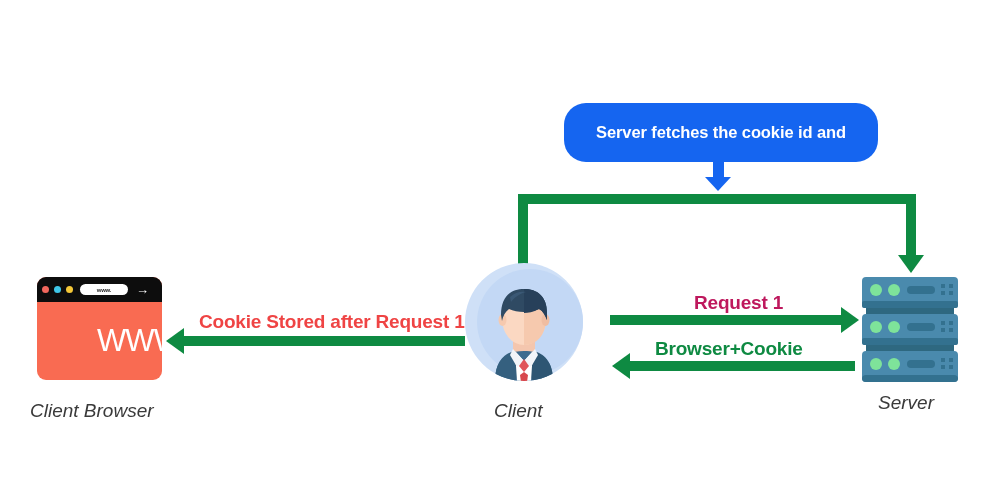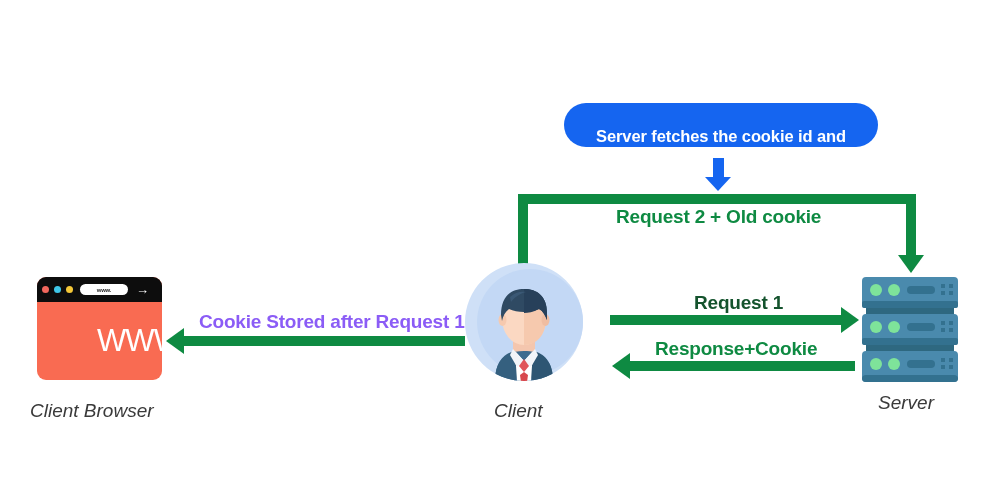--- a/index.html
+++ b/index.html
@@ -17,25 +17,25 @@
   .stage {
     position: absolute;
     left: 0; top: 0;
     width: 1000px; height: 500px;
   }
   .abs { position: absolute; }
 
   
   #callout {
     left: 564px; top: 103px;
-    width: 314px; height: 44px;
+    width: 314px; height: 59px;
     background: #1565f0;
     border-radius: 22px;
     display: flex;
-    align-items: flex-end;
+    align-items: center;
     justify-content: center;
     box-sizing: border-box;
     padding: 0 12px;
   }
   #callout .ctext {
     color: #ffffff;
     font-size: 16.5px;
     font-weight: bold;
     line-height: 1.28;
     text-align: center;
@@ -145,33 +145,32 @@
   <div class="abs shaft-v" style="left:713px; top:158px; width:11px; height:20px; background:#1565f0;"></div>
   <div class="abs head-down" style="left:705px; top:177px; border-left-width:13px; border-right-width:13px; border-top:14px solid #1565f0;"></div>
 
   <div class="abs shaft-v" style="left:518px; top:194px; width:10px; height:96px; background:#0e8a42;"></div>
 
   <div class="abs shaft-h" style="left:518px; top:194px; width:398px; height:10px; background:#0e8a42;"></div>
 
   <div class="abs shaft-v" style="left:906px; top:194px; width:10px; height:62px; background:#0e8a42;"></div>
 
   <div class="abs head-down" style="left:898px; top:255px; border-left-width:13px; border-right-width:13px; border-top:18px solid #0e8a42;"></div>
-  <div class="abs lbl" style="left:616px; top:206px; font-size:19px; color:#0e8a42;">Request 2 + Old cookie</div>
 
   <div class="abs shaft-h" style="left:610px; top:315px; width:232px; height:10px; background:#0e8a42;"></div>
   <div class="abs head-right" style="left:841px; top:307px; border-left:18px solid #0e8a42;"></div>
-  <div class="abs lbl" style="left:694px; top:292px; font-size:19px; color:#14532d;">Request 1</div>
+  <div class="abs lbl" style="left:694px; top:292px; font-size:19px; color:#be185d;">Request 1</div>
 
   <div class="abs shaft-h" style="left:630px; top:361px; width:225px; height:10px; background:#0e8a42;"></div>
   <div class="abs head-left" style="left:612px; top:353px; border-right:18px solid #0e8a42;"></div>
-  <div class="abs lbl" style="left:655px; top:338px; font-size:19px; color:#0e8a42;">Response+Cookie</div>
+  <div class="abs lbl" style="left:655px; top:338px; font-size:19px; color:#0e8a42;">Browser+Cookie</div>
 
   <div class="abs shaft-h" style="left:184px; top:336px; width:281px; height:10px; background:#0e8a42;"></div>
   <div class="abs head-left" style="left:166px; top:328px; border-right:18px solid #0e8a42;"></div>
-  <div class="abs lbl" style="left:199px; top:311px; font-size:19px; color:#8b5cf6;">Cookie Stored after Request 1</div>
+  <div class="abs lbl" style="left:199px; top:311px; font-size:19px; color:#ef4444;">Cookie Stored after Request 1</div>
 
   <div class="abs" id="browser">
     <div id="browser-bar">
       <div class="dot" style="background:#f2675d;"></div>
       <div class="dot" style="background:#3fc7e8;"></div>
       <div class="dot" style="background:#f5c838;"></div>
       <div id="url-pill">
         <span>www.</span>
       </div>
       <div id="fwd-arrow">→</div>

